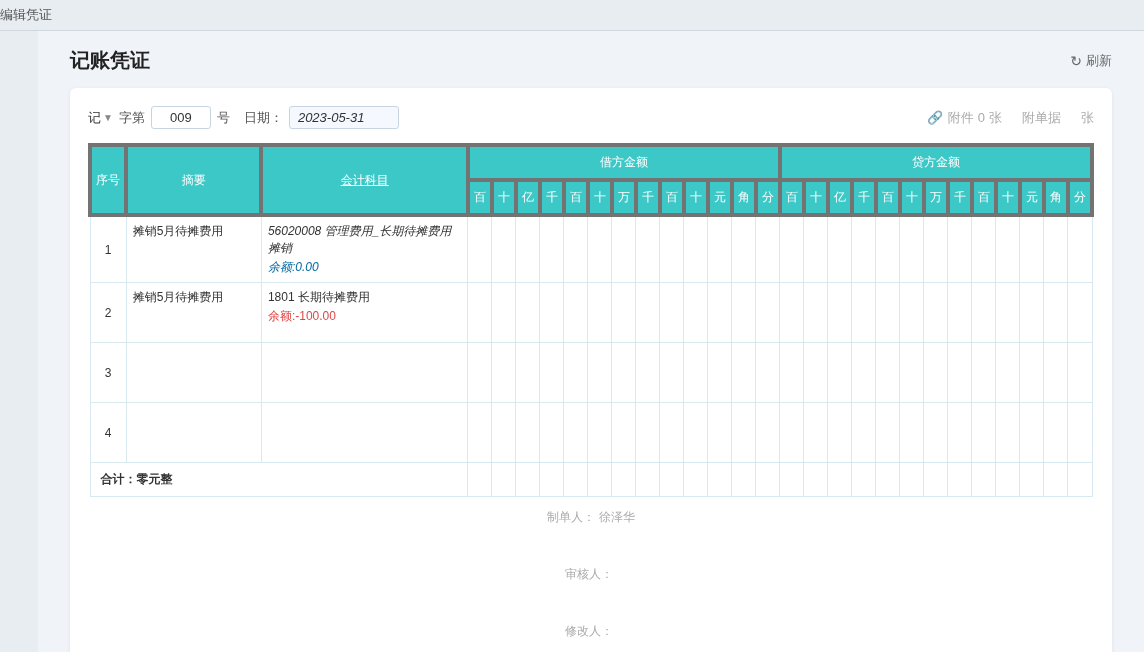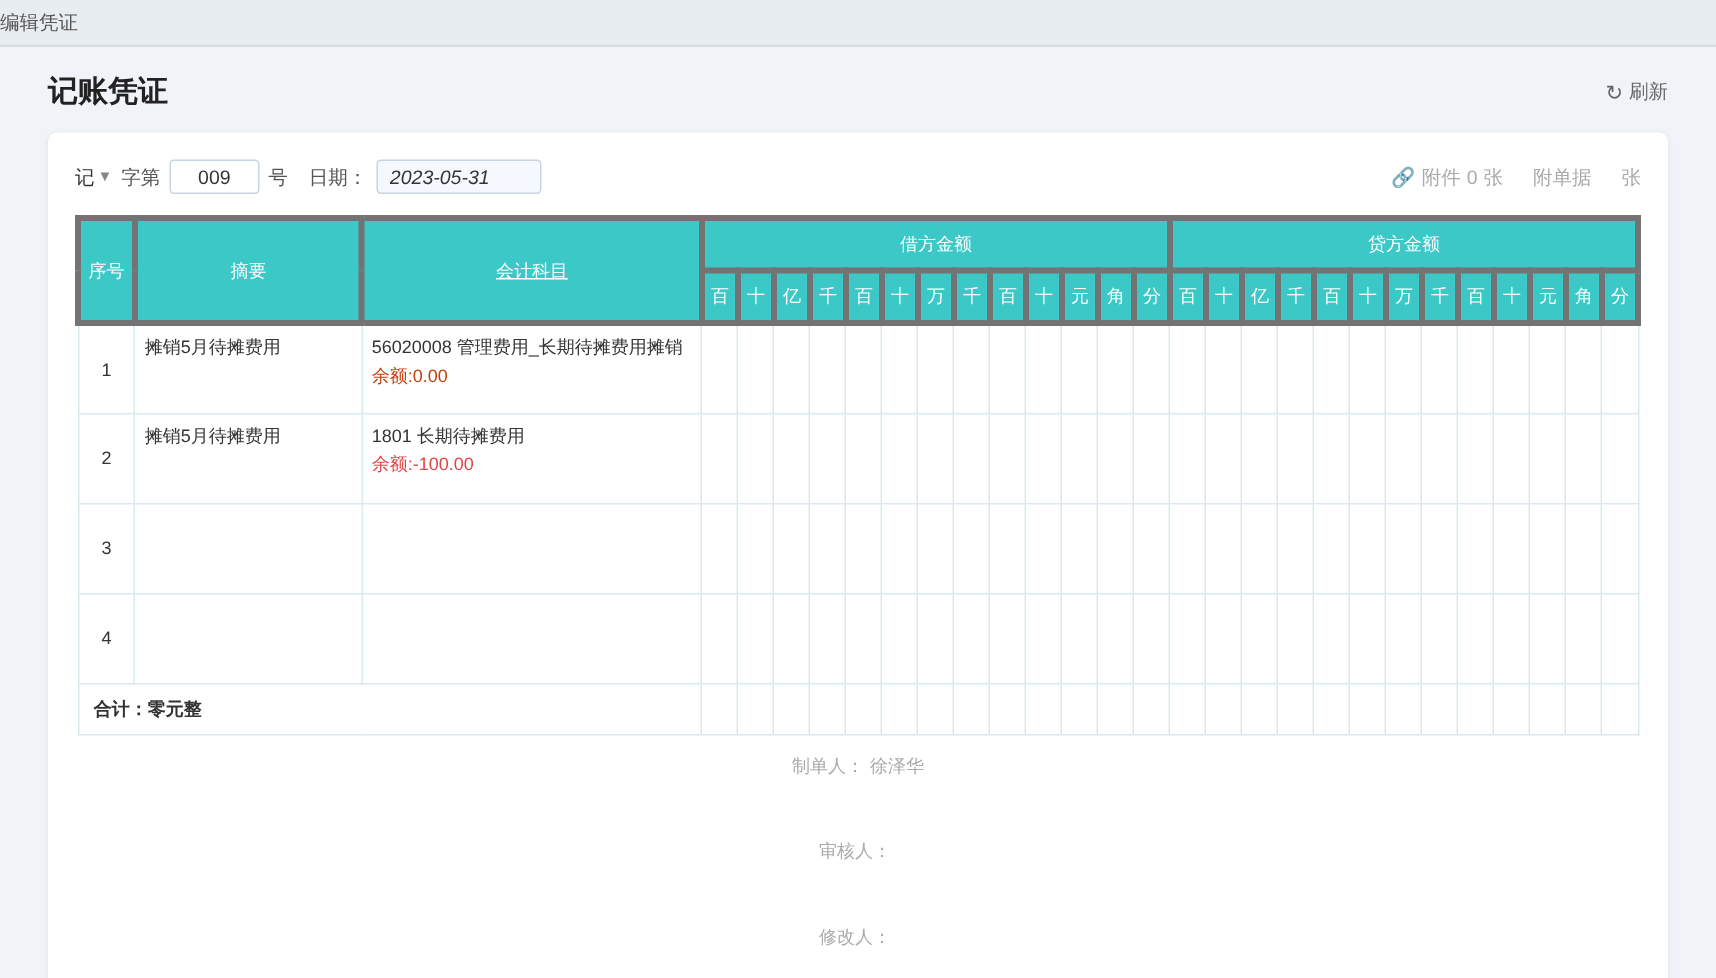--- a/index.html
+++ b/index.html
@@ -16,20 +16,21 @@
       padding: 6px 0;
       font-size: 13px;
       color: #555;
       border-bottom: 1px solid #d0d7de;
     }
     .main-area {
       background: #f0f4f8;
       padding: 16px 32px;
       height: calc(652px - 30px);
       overflow-y: auto;
+      margin-left: 38px;
     }
     .page-header {
       display: flex;
       justify-content: space-between;
       align-items: center;
       margin-bottom: 14px;
     }
     .page-title {
       font-size: 20px;
       font-weight: bold;
@@ -139,21 +140,21 @@
       vertical-align: top;
       color: #333;
     }
     .td-seq {
       text-align: center;
       vertical-align: middle;
       color: #555;
     }
     .td-summary { }
     .td-account { }
-    .balance-text { color: #c2410c; font-size: 12px; margin-top: 2px; }
+    .balance-text { color: #0369a1; font-size: 12px; margin-top: 2px; }
     .balance-negative { color: #e04545; font-size: 12px; margin-top: 2px; }
 
     .total-row td {
       border: 1px solid #d8eaf0;
       padding: 8px 10px;
       font-weight: bold;
       color: #333;
     }
 
     .footer-info {
@@ -269,21 +270,21 @@
           <th>元</th>
           <th>角</th>
           <th>分</th>
         </tr>
       </thead>
       <tbody id="table-body">
 
       <tr>
             <td class="td-seq" style="text-align: center; vertical-align: middle; height: 60px;">1</td>
             <td class="td-summary" style="vertical-align: top; padding: 6px;">摊销5月待摊费用</td>
-            <td class="td-account" style="vertical-align: top; padding: 6px;">
+            <td class="td-account" style="vertical-align: top; padding: 6px; font-style: italic;">
               <div>56020008 管理费用_长期待摊费用摊销</div>
               <div class="balance-text">余额:0.00</div>
             </td>
             <td class="amount-cell"></td>
             <td class="amount-cell"></td>
             <td class="amount-cell"></td>
             <td class="amount-cell"></td>
             <td class="amount-cell"></td>
             <td class="amount-cell"></td>
             <td class="amount-cell"></td>

